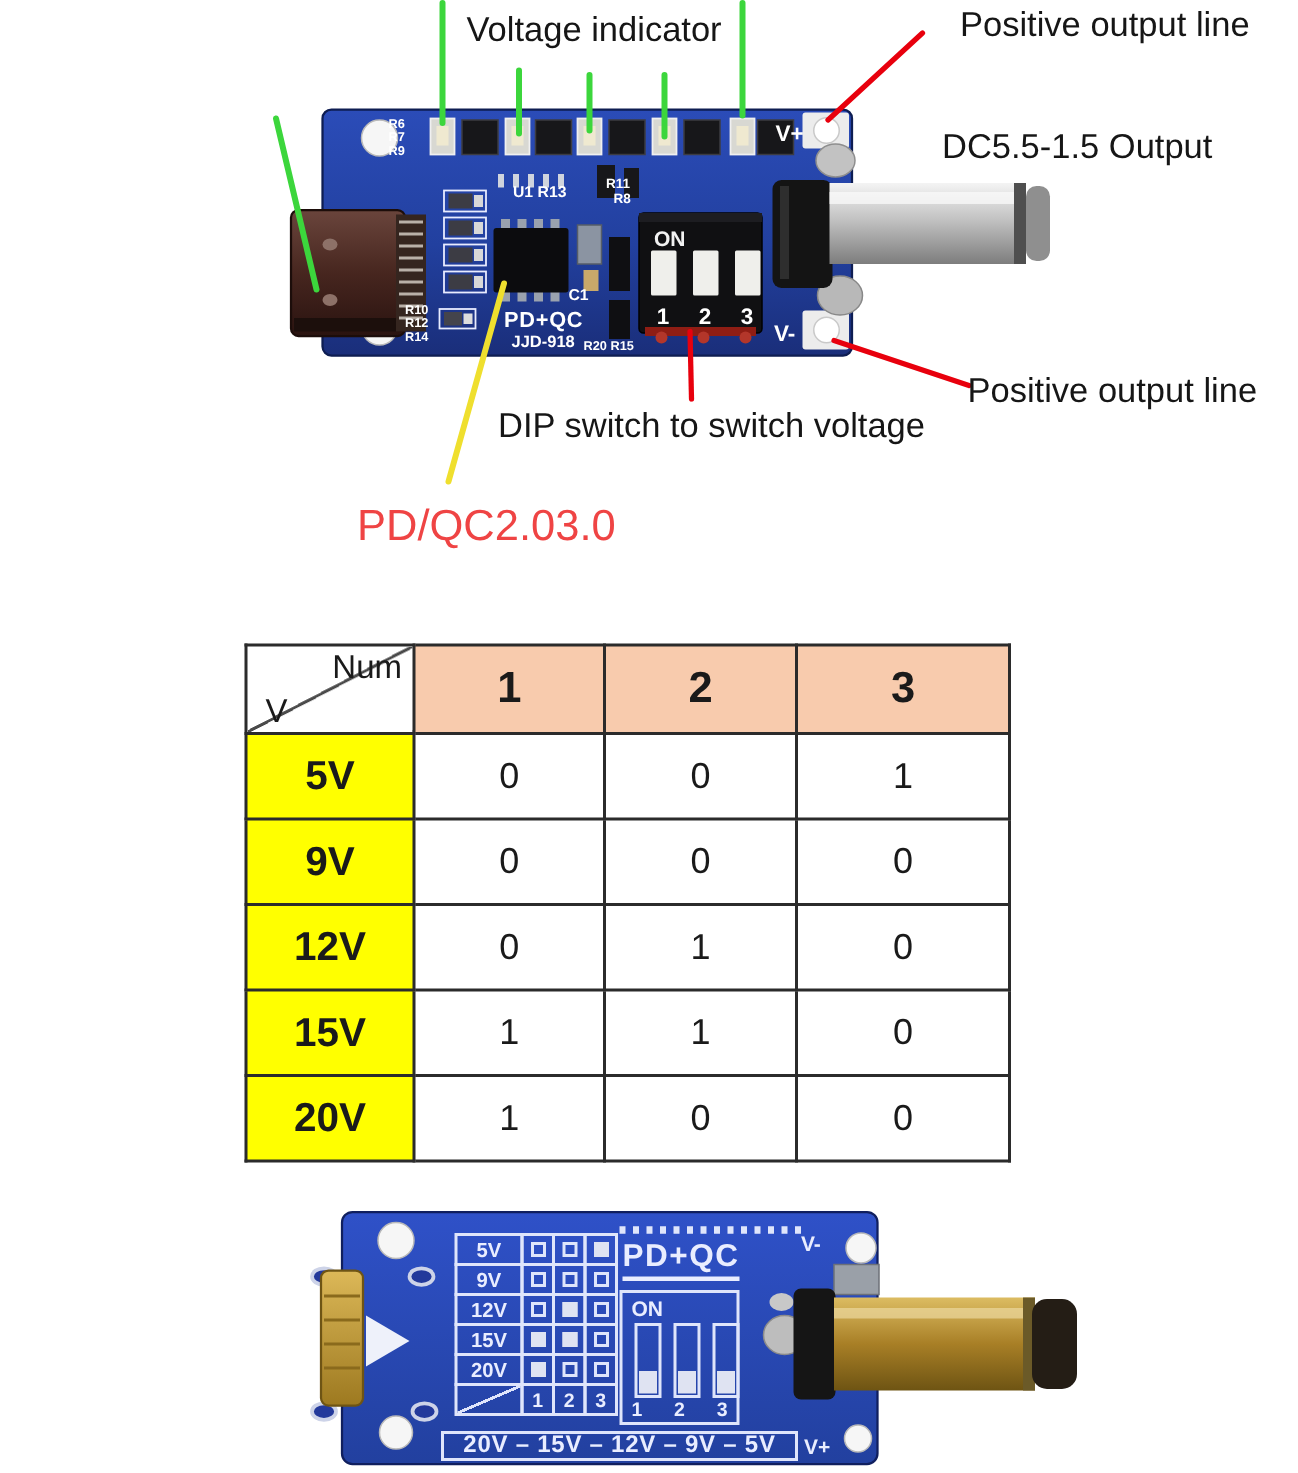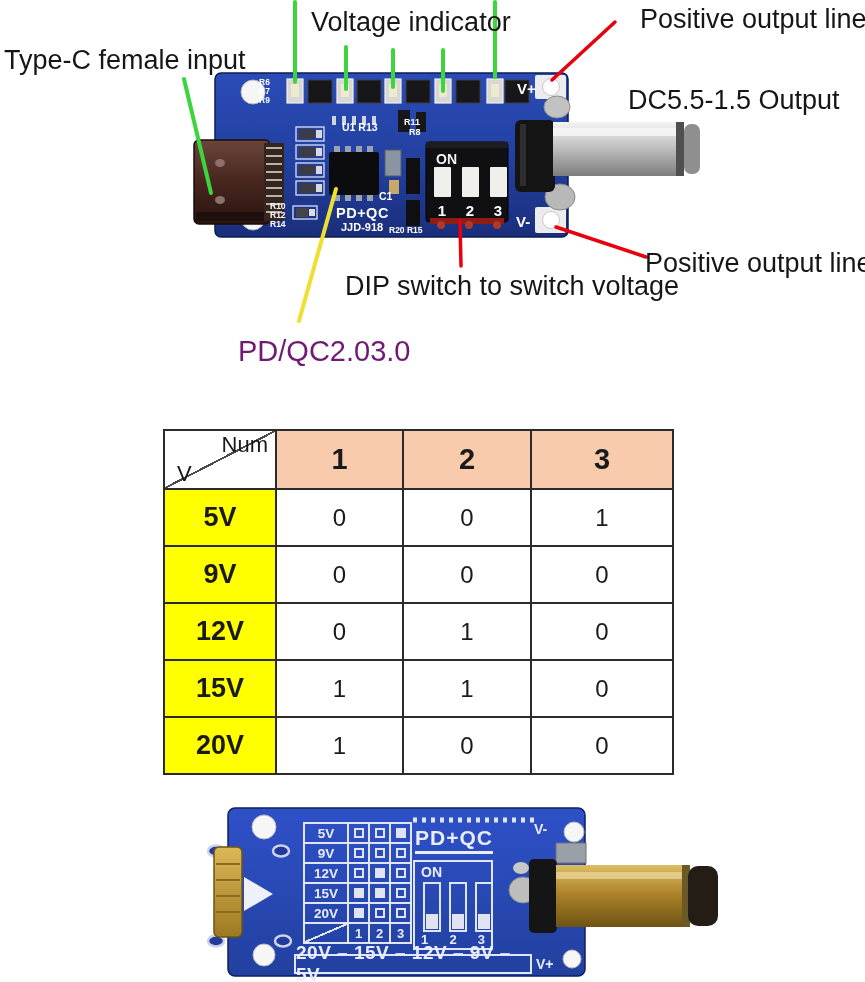--- a/index.html
+++ b/index.html
@@ -1,21 +1,21 @@
 <!DOCTYPE html>
 <html><head>
 <meta charset="utf-8">
 <style>
   html,body{margin:0;padding:0;background:#fff;}
   #canvas{position:relative;width:865px;height:982px;background:#ffffff;overflow:hidden;
           font-family:"Liberation Sans",sans-serif;}
   #art{position:absolute;left:0;top:0;}
   svg text{font-family:"Liberation Sans",sans-serif;}
-  .ann{position:absolute;color:#161616;font-size:27px;white-space:nowrap;line-height:1.2;}
-  .ann.red{color:#701a75;font-size:29px;}
+  .ann{position:absolute;color:#161616;font-size:23px;white-space:nowrap;line-height:1.2;}
+  .ann.red{color:#ef4444;font-size:29px;}
   
   #vtable{position:absolute;left:163px;top:429px;border-collapse:collapse;color:#1a1a1a;}
   #vtable td{border:2px solid #2b2b2b;text-align:center;vertical-align:middle;padding:12px;margin-left:12px;}
   #vtable .corner{position:relative;background-image:linear-gradient(to bottom right,
       transparent calc(50% - 1px), #4a4a4a calc(50% - 1px), #4a4a4a calc(50% + 1px), transparent calc(50% + 1px));}
   .corner .num{position:absolute;top:1px;right:7px;font-size:22px;}
   .corner .v{position:absolute;bottom:1px;left:12px;font-size:22px;}
   .hcell{background:#f8cbad;font-weight:bold;font-size:29px;}
   .lcell{background:#ffff00;font-weight:bold;font-size:27px;}
   .vcell{background:#ffffff;font-size:24px;}
@@ -35,21 +35,21 @@
   #bpdqc{position:absolute;left:415px;top:826px;font-weight:bold;font-size:21px;letter-spacing:1px;
          border-bottom:3px solid #e9edff;padding-bottom:1px;}
   #bdip{position:absolute;left:413px;top:860px;width:80px;height:90px;border:2px solid #dfe5fb;box-sizing:border-box;}
   .bdip-on{position:absolute;left:6px;top:2px;font-weight:bold;font-size:14px;}
   .bdip-sliders{position:absolute;left:8px;top:20px;display:flex;gap:8px;}
   .slider{width:14px;height:46px;border:2px solid #dfe5fb;position:relative;}
   .slider::after{content:"";position:absolute;left:1px;right:1px;bottom:1px;height:15px;background:#dfe3f2;}
   .bdip-nums{position:absolute;left:6px;bottom:1px;width:64px;display:flex;justify-content:space-between;
              font-weight:bold;font-size:13px;}
   #bstrip{position:absolute;left:294px;top:954px;width:238px;height:20px;border:2px solid #dfe5fb;box-sizing:border-box;
-          display:flex;align-items:center;justify-content:center;font-weight:bold;font-size:19px;letter-spacing:.5px;}
+          display:flex;align-items:center;justify-content:center;font-weight:bold;font-size:16px;letter-spacing:.5px;}
   #bvplus{position:absolute;left:536px;top:956px;font-weight:bold;font-size:14px;}
   #bvminus{position:absolute;left:534px;top:821px;font-weight:bold;font-size:14px;}
 </style>
 </head>
 <body>
 
 <div id="canvas">
 
   <svg id="art" width="865" height="982" viewBox="0 0 865 982">
     <defs>
@@ -275,26 +275,25 @@
       </g>
       <g stroke="#e8000d" stroke-width="3.5">
         <line x1="615" y1="22" x2="552" y2="80"></line>
         <line x1="556" y1="227" x2="646" y2="257"></line>
         <line x1="460" y1="221" x2="461" y2="266"></line>
       </g>
       <line x1="336" y1="189" x2="299" y2="321" stroke="#efdf2e" stroke-width="4"></line>
     </g>
   </svg>
 
-  <div class="ann" style="left:4px;top:44px">Type-C female input</div>
   <div class="ann" style="left:311px;top:6px">Voltage indicator</div>
   <div class="ann" style="left:640px;top:3px">Positive output line</div>
   <div class="ann" style="left:628px;top:84px">DC5.5-1.5 Output</div>
   <div class="ann" style="left:645px;top:247px">Positive output line</div>
-  <div class="ann" style="left:345px;top:270px">DIP switch to switch voltage</div>
+  <div class="ann" style="left:332px;top:270px">DIP switch to switch voltage</div>
   <div class="ann red" style="left:238px;top:334px">PD/QC2.03.0</div>
 
   <table id="vtable">
     <colgroup>
         <col style="width:112px">
         <col style="width:127px">
         <col style="width:128px">
         <col style="width:142px">
       </colgroup>
     <tbody>

